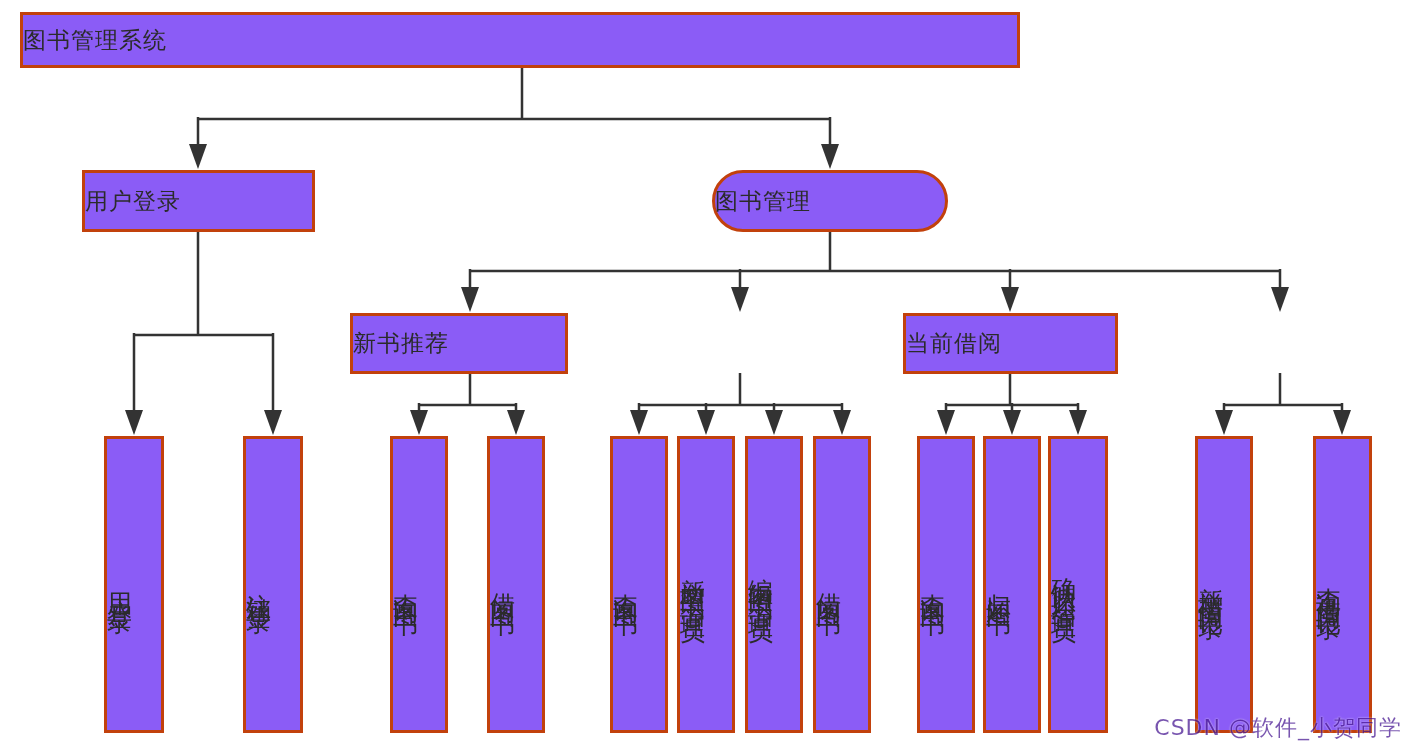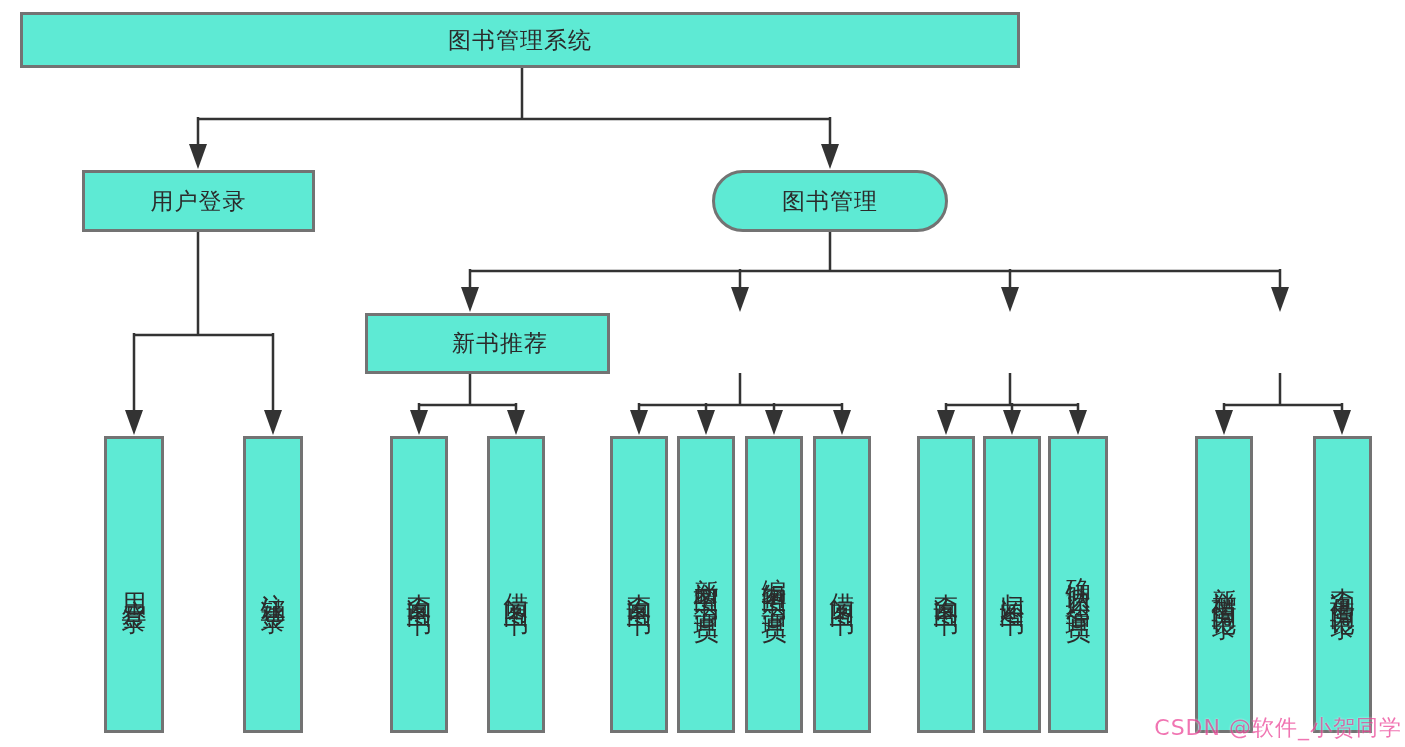--- a/index.html
+++ b/index.html
@@ -9,23 +9,23 @@
     background:#ffffff;
     font-family:"DejaVu Sans", sans-serif;
     overflow:hidden;
   }
   svg.connectors { position:absolute; left:0; top:0; z-index:1; }
   .ln { fill:none; stroke:#333333; stroke-width:2.5; }
   .ah { fill:#333333; stroke:none; }
   .node {
     position:absolute;
     box-sizing:border-box;
-    border:3px solid #737373;
-    background:#5eead4;
-    display:flex; align-items:center; justify-content:center;
+    border:3px solid #c2410c;
+    background:#8b5cf6;
+    display:flex; align-items:center; justify-content:flex-start;
     color:#2b2b2b;
     z-index:2;
   }
   .h-label {
     font-size:23px;
     letter-spacing:1px;
     white-space:nowrap;
     color:#2b2b2b;
   }
   .leaf .v-label {
@@ -34,21 +34,21 @@
     font-size:25px;
     letter-spacing:6px;
     line-height:1;
     color:#2b2b2b;
   }
   .watermark {
     position:absolute;
     right:3px; bottom:4px;
     font-size:22px;
     letter-spacing:1px;
-    color:#ec4899;
+    color:#4c1d95;
     opacity:0.75;
     text-shadow:0 0 2px #ffffff;
     z-index:3;
     white-space:nowrap;
   }
 </style>
 </head>
 <body>
 
 <div class="canvas">
@@ -100,22 +100,25 @@
     <span class="h-label">图书管理系统</span>
   </div>
 
   <div class="node" style="left:82px; top:170px; width:233px; height:62px;">
     <span class="h-label">用户登录</span>
   </div>
   <div class="node" style="left:712px; top:170px; width:236px; height:62px;border-radius:31px;">
     <span class="h-label">图书管理</span>
   </div>
 
-  <div class="node" style="left:365px; top:313px; width:245px; height:61px;padding-left:25px;">
+  <div class="node" style="left:350px; top:313px; width:218px; height:61px;">
     <span class="h-label">新书推荐</span>
+  </div>
+  <div class="node" style="left:903px; top:313px; width:215px; height:61px;">
+    <span class="h-label">当前借阅</span>
   </div>
 
   <div class="node leaf" style="left:104px; top:436px; width:60px; height:297px;">
     <span class="v-label">用户登录</span>
   </div>
   <div class="node leaf" style="left:243px; top:436px; width:60px; height:297px;">
     <span class="v-label">注销登录</span>
   </div>
 
   <div class="node leaf" style="left:390px; top:436px; width:58px; height:297px;">

